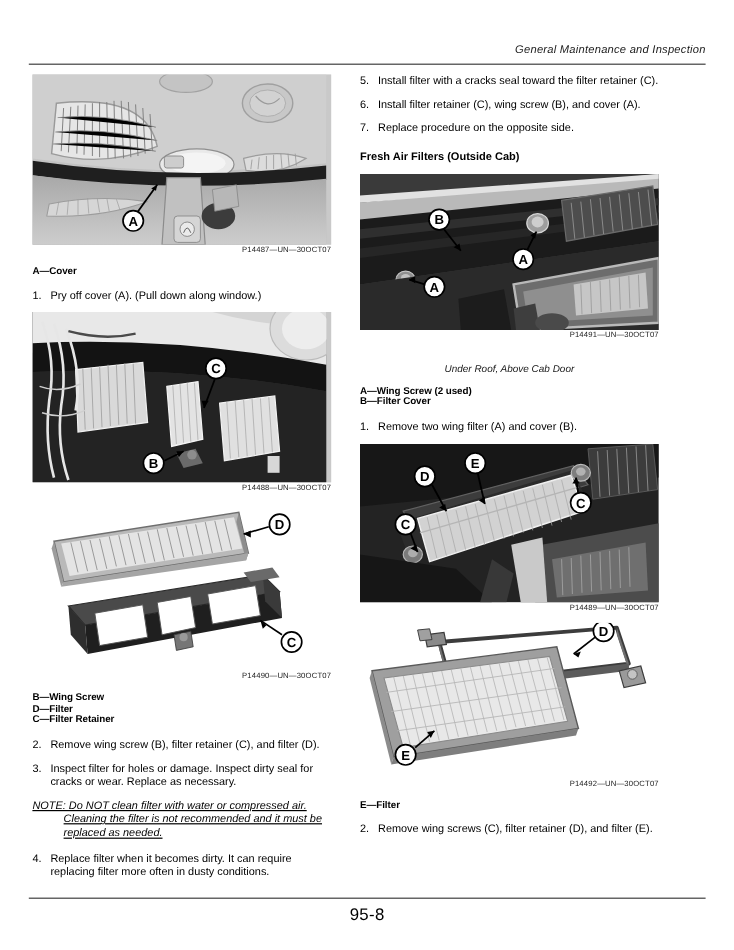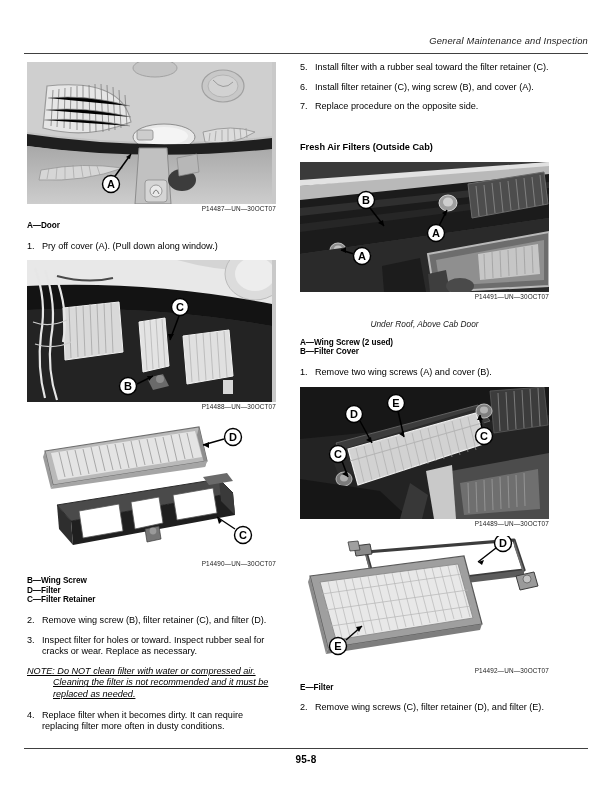--- a/index.html
+++ b/index.html
@@ -71,21 +71,21 @@
     font-weight: bold;
     line-height: 9.6px;
     margin-bottom: 10px;
     letter-spacing: -.05px;
   }
   .legend div { white-space: nowrap; }
 
   .sec-head {
     font-size: 9.2px;
     font-weight: bold;
-    margin: 29px 0 10px 0;
+    margin: 12px 0 10px 0;
   }
 
   .note {
     font-size: 9.1px;
     line-height: 11.6px;
     font-style: italic;
     margin-bottom: 9px;
     padding-left: 26px;
     text-indent: -26px;
     text-decoration: underline;
@@ -124,22 +124,22 @@
     width: 564px;
     height: 1px;
     background: #404040;
   }
   .folio {
     position: absolute;
     left: 24px;
     top: 754px;
     width: 564px;
     text-align: center;
-    font-size: 10px;
-    font-weight: bold;
+    font-size: 14px;
+    font-weight: normal;
     letter-spacing: .3px;
   }
 </style>
 </head>
 <body>
 
 <div class="page">
 
   <div class="running-head">General Maintenance and Inspection</div>
   <div class="head-rule"></div>
@@ -232,21 +232,21 @@
           <line x1="86" y1="117" x2="104" y2="92" stroke="#000" stroke-width="1.5"></line>
           <polygon points="104,92 99,95 103,97" fill="#000"></polygon>
           <circle cx="84" cy="122" r="8.5" fill="#fff" stroke="#000" stroke-width="1.4"></circle>
           <text x="84" y="126" font-family="Liberation Sans, sans-serif" font-size="11" font-weight="bold" text-anchor="middle" fill="#000">A</text>
         </svg>
       </div>
       <div class="fig-code">P14487—UN—30OCT07</div>
     </div>
 
     <div class="legend">
-      <div>A—Door</div>
+      <div>A—Cover</div>
     </div>
 
     <div class="step">
       <span class="num">1.</span>
       <span class="body">Pry off cover (A). (Pull down along window.)</span>
     </div>
 
     <div class="figure">
       <div class="photo">
         <svg width="245" height="142" viewBox="0 0 245 142" xmlns="http://www.w3.org/2000/svg">
@@ -387,37 +387,37 @@
       <div>C—Filter Retainer</div>
     </div>
 
     <div class="step">
       <span class="num">2.</span>
       <span class="body">Remove wing screw (B), filter retainer (C), and filter (D).</span>
     </div>
 
     <div class="step">
       <span class="num">3.</span>
-      <span class="body">Inspect filter for holes or toward. Inspect rubber seal for cracks or wear. Replace as necessary.</span>
+      <span class="body">Inspect filter for holes or damage. Inspect dirty seal for cracks or wear. Replace as necessary.</span>
     </div>
 
     <div class="note">NOTE: Do NOT clean filter with water or compressed air. Cleaning the filter is not recommended and it must be replaced as needed.</div>
 
     <div class="step">
       <span class="num">4.</span>
       <span class="body">Replace filter when it becomes dirty. It can require replacing filter more often in dusty conditions.</span>
     </div>
 
   </div>
 
   <div class="col col-right">
 
     <div class="step">
       <span class="num">5.</span>
-      <span class="body">Install filter with a rubber seal toward the filter retainer (C).</span>
+      <span class="body">Install filter with a cracks seal toward the filter retainer (C).</span>
     </div>
 
     <div class="step">
       <span class="num">6.</span>
       <span class="body">Install filter retainer (C), wing screw (B), and cover (A).</span>
     </div>
 
     <div class="step">
       <span class="num">7.</span>
       <span class="body">Replace procedure on the opposite side.</span>
@@ -496,21 +496,21 @@
       <div class="fig-caption">Under Roof, Above Cab Door</div>
     </div>
 
     <div class="legend" style="margin-top:8px;">
       <div>A—Wing Screw (2 used)</div>
       <div>B—Filter Cover</div>
     </div>
 
     <div class="step">
       <span class="num">1.</span>
-      <span class="body">Remove two wing screws (A) and cover (B).</span>
+      <span class="body">Remove two wing filter (A) and cover (B).</span>
     </div>
 
     <div class="figure">
       <div class="photo">
         <svg width="249" height="132" viewBox="0 0 249 132" xmlns="http://www.w3.org/2000/svg">
           <rect width="249" height="132" fill="#232323"></rect>
 
           <path d="M0,0 L249,0 L249,28 L0,52 Z" fill="#171717"></path>
 
           <path d="M190,4 L244,0 L248,38 L194,46 Z" fill="#3c3c3c" stroke="#5a5a5a" stroke-width=".8"></path>

